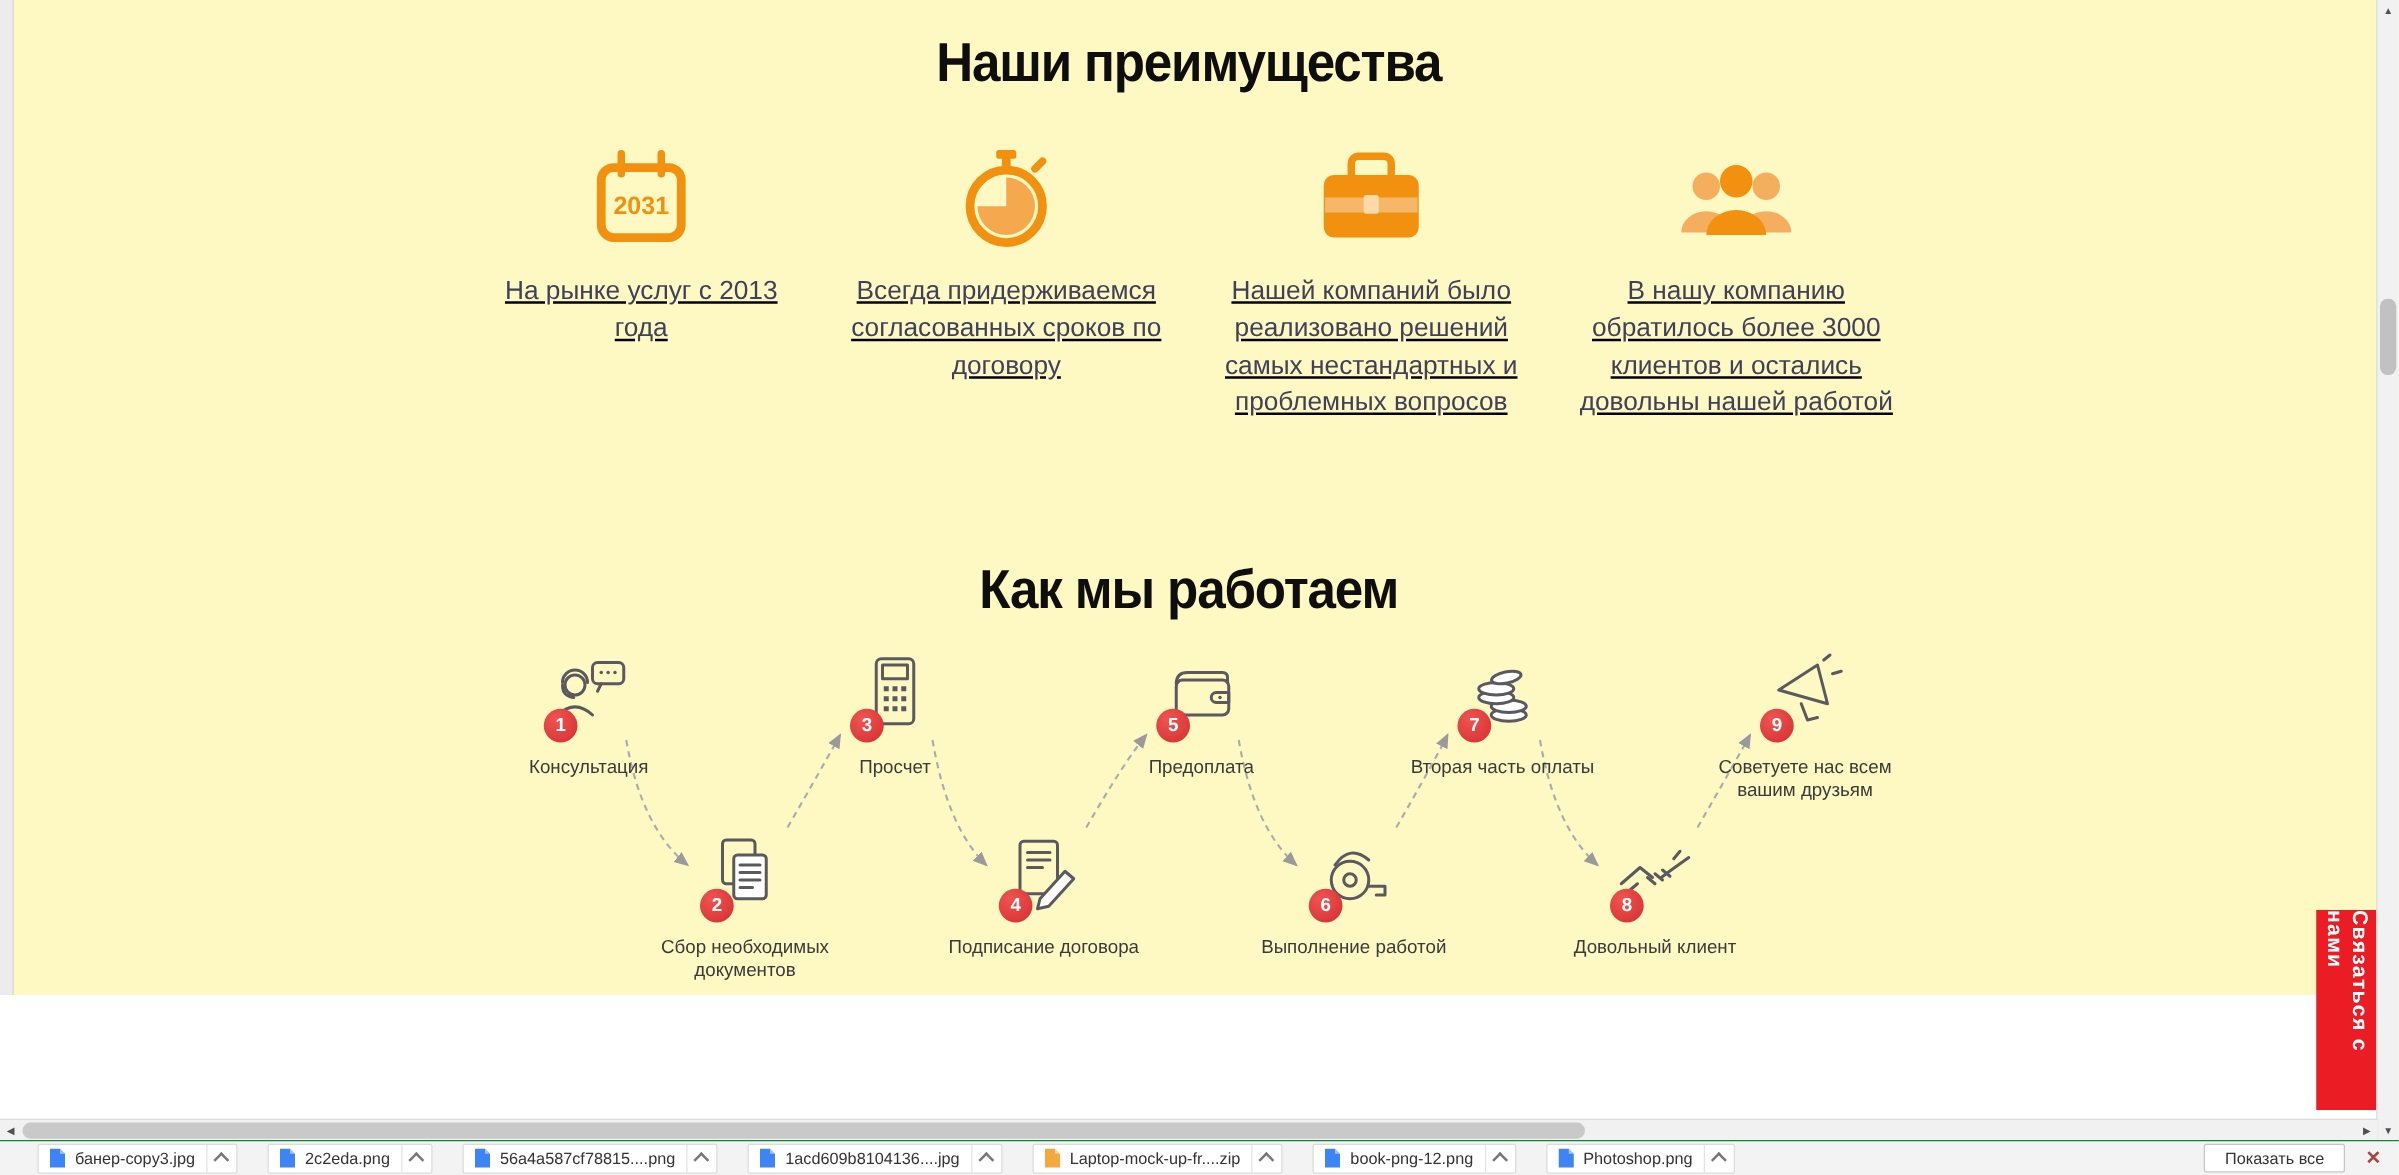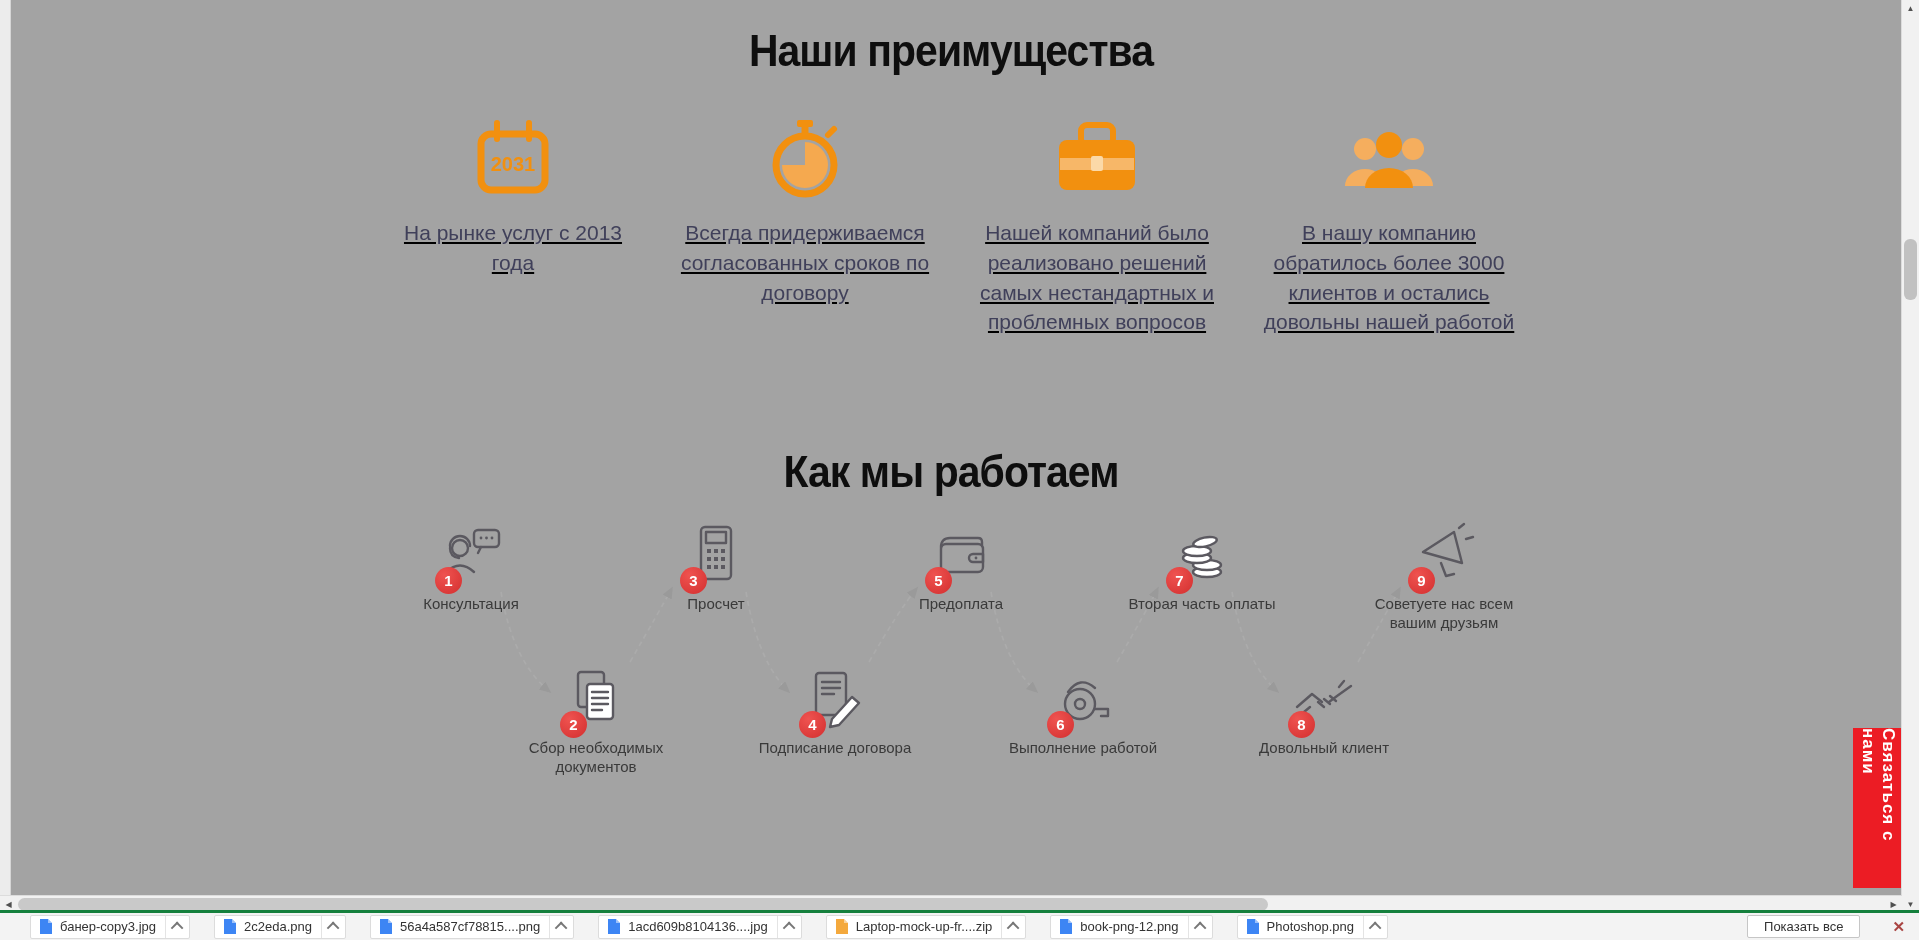--- a/index.html
+++ b/index.html
@@ -1,21 +1,21 @@
 <!DOCTYPE html>
 <html><head>
 <meta charset="utf-8">
 <style>
   html,body{margin:0;padding:0;}
   body{
     width:1919px;height:940px;overflow:hidden;position:relative;
     background:#ffffff;font-family:"Liberation Sans",sans-serif;
   }
   
-  .content{position:absolute;left:0;top:0;width:1902px;height:896px;background:#a3a3a3;overflow:hidden;}
+  .content{position:absolute;left:0;top:0;width:1902px;height:796px;background:#fef9c3;overflow:hidden;}
   .edge-strip{position:absolute;left:0;top:0;width:10px;height:896px;background:#ececec;border-right:1px solid #d6d6d6;z-index:6;}
   .section-title{
     margin:0;text-align:center;font-weight:700;color:#0e0e0e;
     font-size:44px;letter-spacing:-1px;transform:scaleX(.93);
   }
   .title-advantages{margin-top:26px;}
   .title-process{margin-top:110px;}
   
   .adv-row{display:flex;justify-content:center;gap:40px;margin-top:40px;text-decoration:underline;}
   .adv-item{width:252px;text-align:center;}
@@ -27,21 +27,21 @@
   .step{position:absolute;width:170px;text-align:center;}
   .step.top{top:41px;}
   .step.bottom{top:185px;}
   .s-icon{width:66px;height:66px;margin:0 auto;position:relative;}
   .s-icon svg{stroke:#5b5960;stroke-width:2.4;fill:none;stroke-linecap:round;stroke-linejoin:round;}
   .badge{
     position:absolute;left:calc(50% - 36px);top:46px;width:27px;height:27px;border-radius:50%;
     background:radial-gradient(circle at 35% 30%,#ef5350,#d32f2f);
     color:#fff;font-weight:700;font-size:15px;display:flex;align-items:center;justify-content:center;z-index:2;
   }
-  .s-label{margin-top:8px;font-size:15px;color:#3a3a3a;line-height:1.25;}
+  .s-label{margin-top:18px;font-size:15px;color:#3a3a3a;line-height:1.25;}
   
   .contact-tab{
     position:absolute;right:17px;top:728px;width:49px;height:160px;background:#EC1C24;
     color:#fff;font-weight:700;font-size:17px;overflow:hidden;cursor:pointer;
     display:flex;align-items:center;justify-content:center;
     writing-mode:vertical-rl;letter-spacing:1px;z-index:8;
   }
   
   .v-scrollbar{position:absolute;right:0;top:0;width:17px;height:913px;background:#f1f1f1;border-left:1px solid #dcdcdc;z-index:9;}
   .v-scrollbar .arr{position:absolute;left:0;width:17px;height:17px;display:flex;align-items:center;justify-content:center;font-size:8px;color:#505050;cursor:pointer;}
@@ -49,35 +49,35 @@
   .v-scrollbar .arr.down{bottom:0;}
   .v-thumb{position:absolute;left:2px;top:239px;width:13px;height:61px;background:#c1c1c1;border-radius:6px;cursor:pointer;}
   .h-scrollbar{position:absolute;left:0;bottom:27px;width:1902px;height:17px;background:#f1f1f1;border-top:1px solid #dcdcdc;z-index:9;}
   .h-scrollbar .arr{position:absolute;top:0;width:17px;height:17px;display:flex;align-items:center;justify-content:center;font-size:8px;color:#505050;cursor:pointer;}
   .h-scrollbar .arr.left{left:0;}
   .h-scrollbar .arr.right{right:0;}
   .h-thumb{position:absolute;left:18px;top:2px;width:1250px;height:13px;background:#c9c9c9;border-radius:7px;cursor:pointer;}
   
   .downloads-bar{
     position:absolute;left:0;bottom:0;width:1919px;height:27px;background:#f3f3f3;
-    border-top:3px solid #15803d;display:flex;align-items:center;z-index:10;
+    border-top:1px solid #15803d;display:flex;align-items:center;z-index:10;
   }
   .dl-items{display:flex;align-items:center;gap:24px;margin-left:30px;flex:0 1 auto;}
   .dl-item{
     background:#fff;border:1px solid #dcdcdc;border-radius:2px;height:22px;
     display:flex;align-items:center;padding:0 6px 0 8px;cursor:pointer;white-space:nowrap;
   }
   .dl-item .ficon{width:14px;height:17px;margin-right:7px;flex:0 0 auto;display:block;}
   .dl-name{font-size:13px;color:#333;max-width:142px;overflow:hidden;text-overflow:ellipsis;}
   .dl-caret{
     margin-left:9px;padding-left:8px;border-left:1px solid #e4e4e4;height:100%;
     display:flex;align-items:center;cursor:pointer;
   }
   .dl-caret i{display:block;width:7px;height:7px;border-left:2px solid #777;border-top:2px solid #777;transform:rotate(45deg) translateY(2px);}
-  .dl-right{margin-left:auto;display:flex;align-items:center;gap:32px;padding-right:14px;}
+  .dl-right{margin-left:auto;display:flex;align-items:center;gap:16px;padding-right:14px;}
   .show-all-btn{
     background:#fff;border:1px solid #c6c6c6;border-radius:2px;font-size:13px;color:#333;
     padding:3px 16px;cursor:pointer;font-family:"Liberation Sans",sans-serif;
   }
   .dl-close{font-size:15px;font-weight:700;color:#a94442;cursor:pointer;line-height:1;}
 </style>
 </head>
 <body>
 
 <div class="content">

